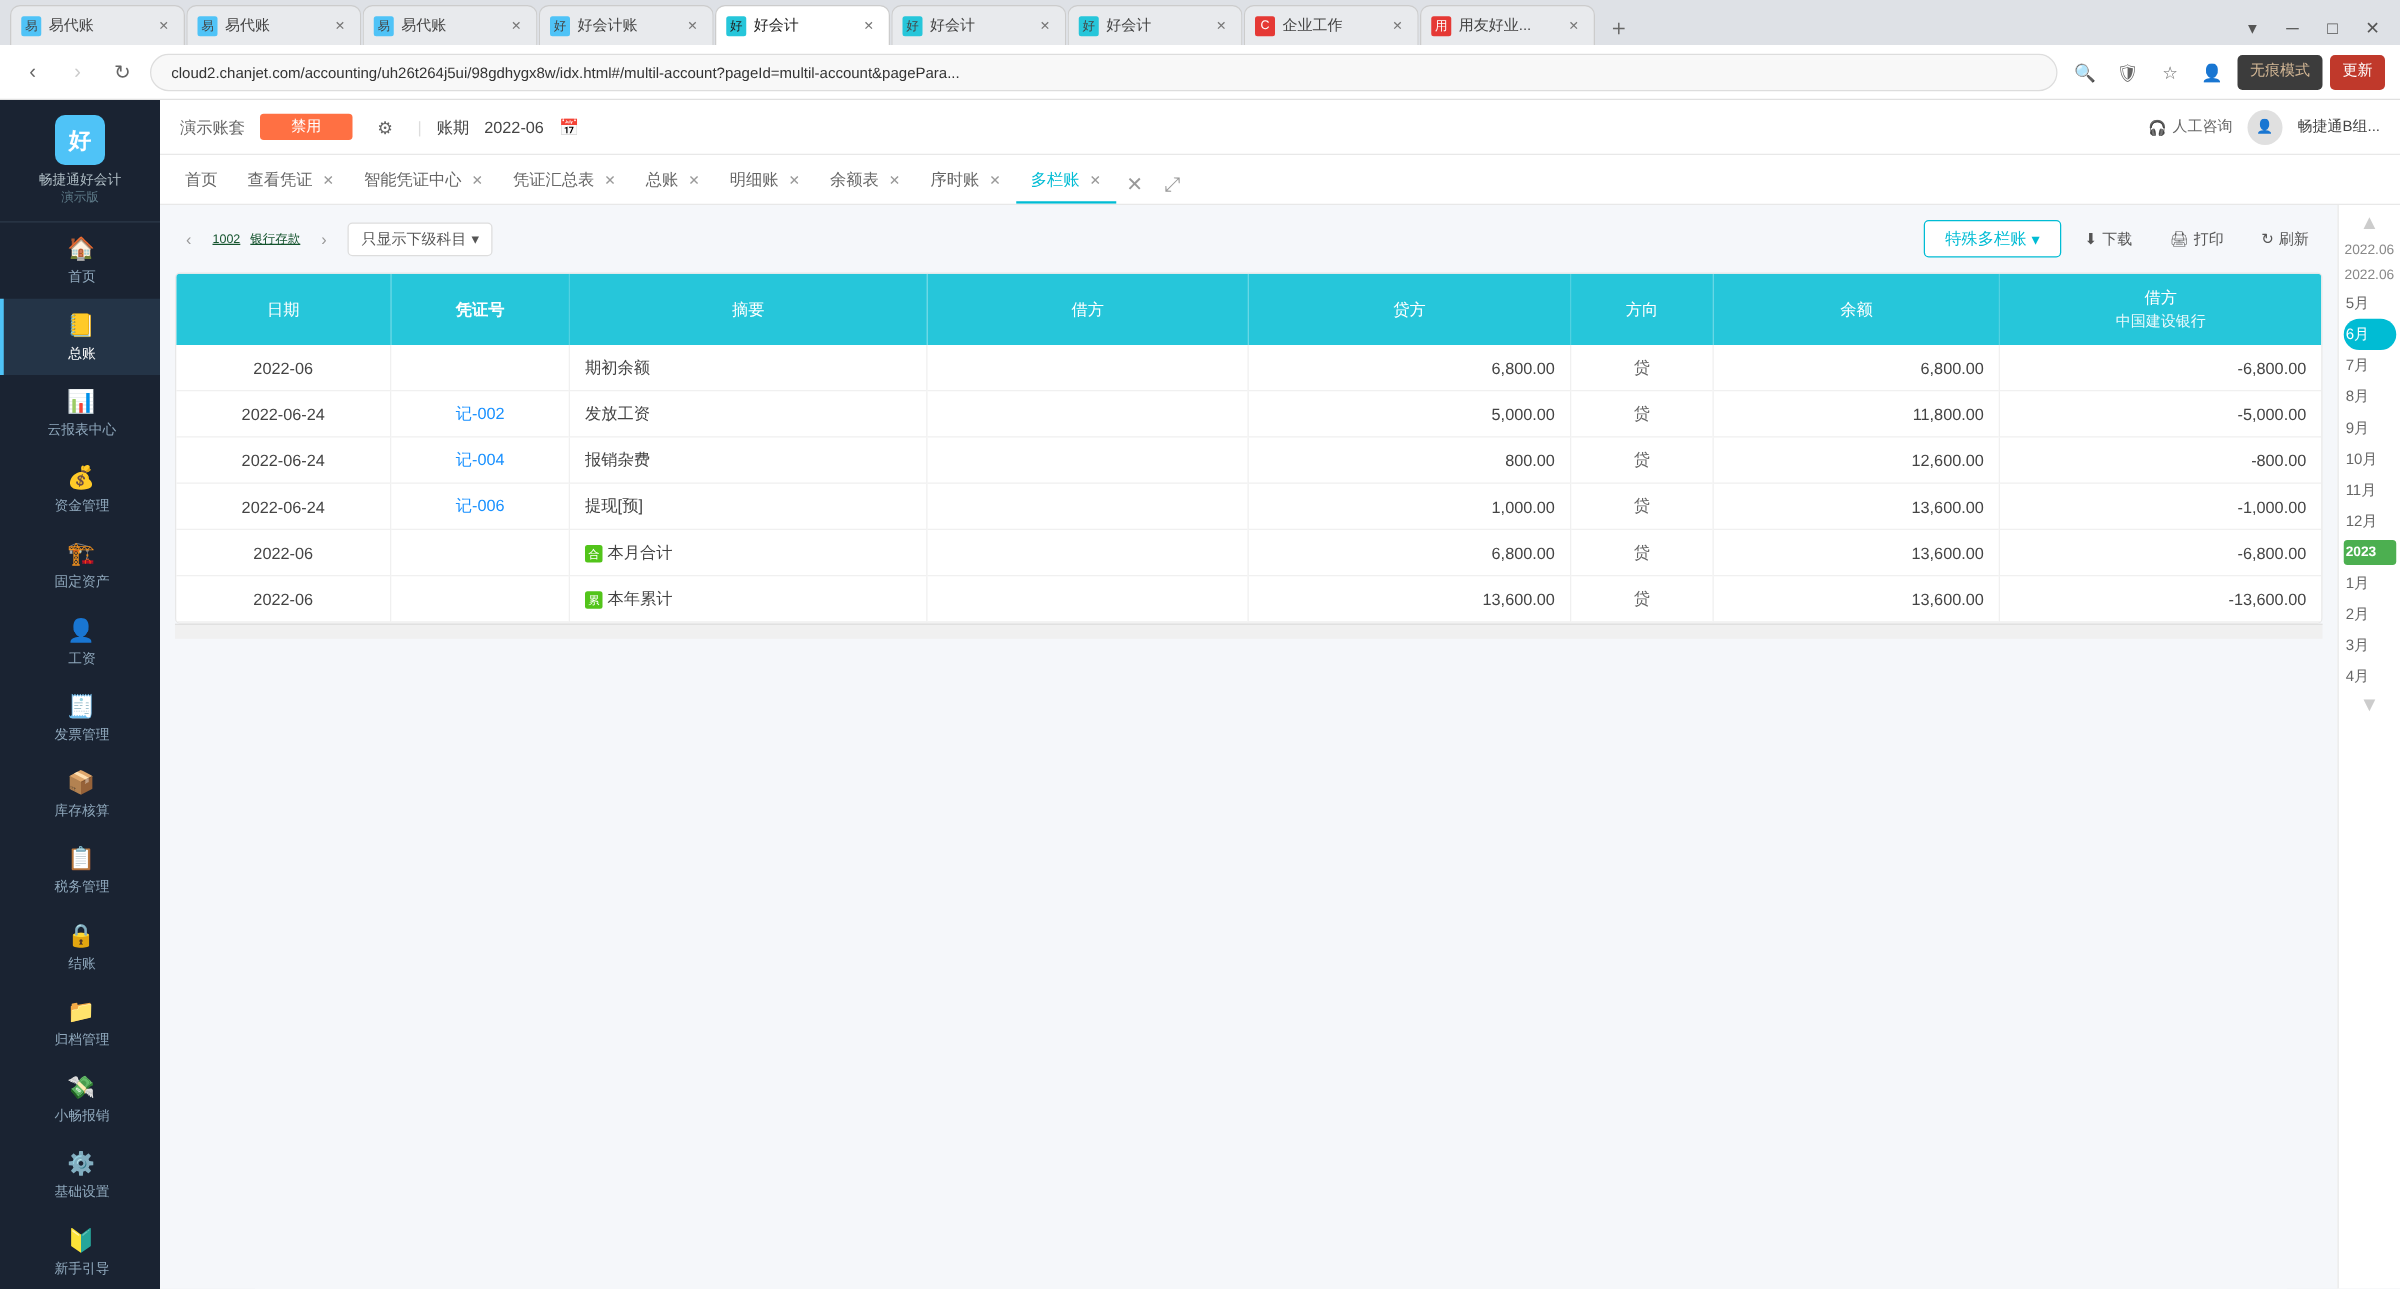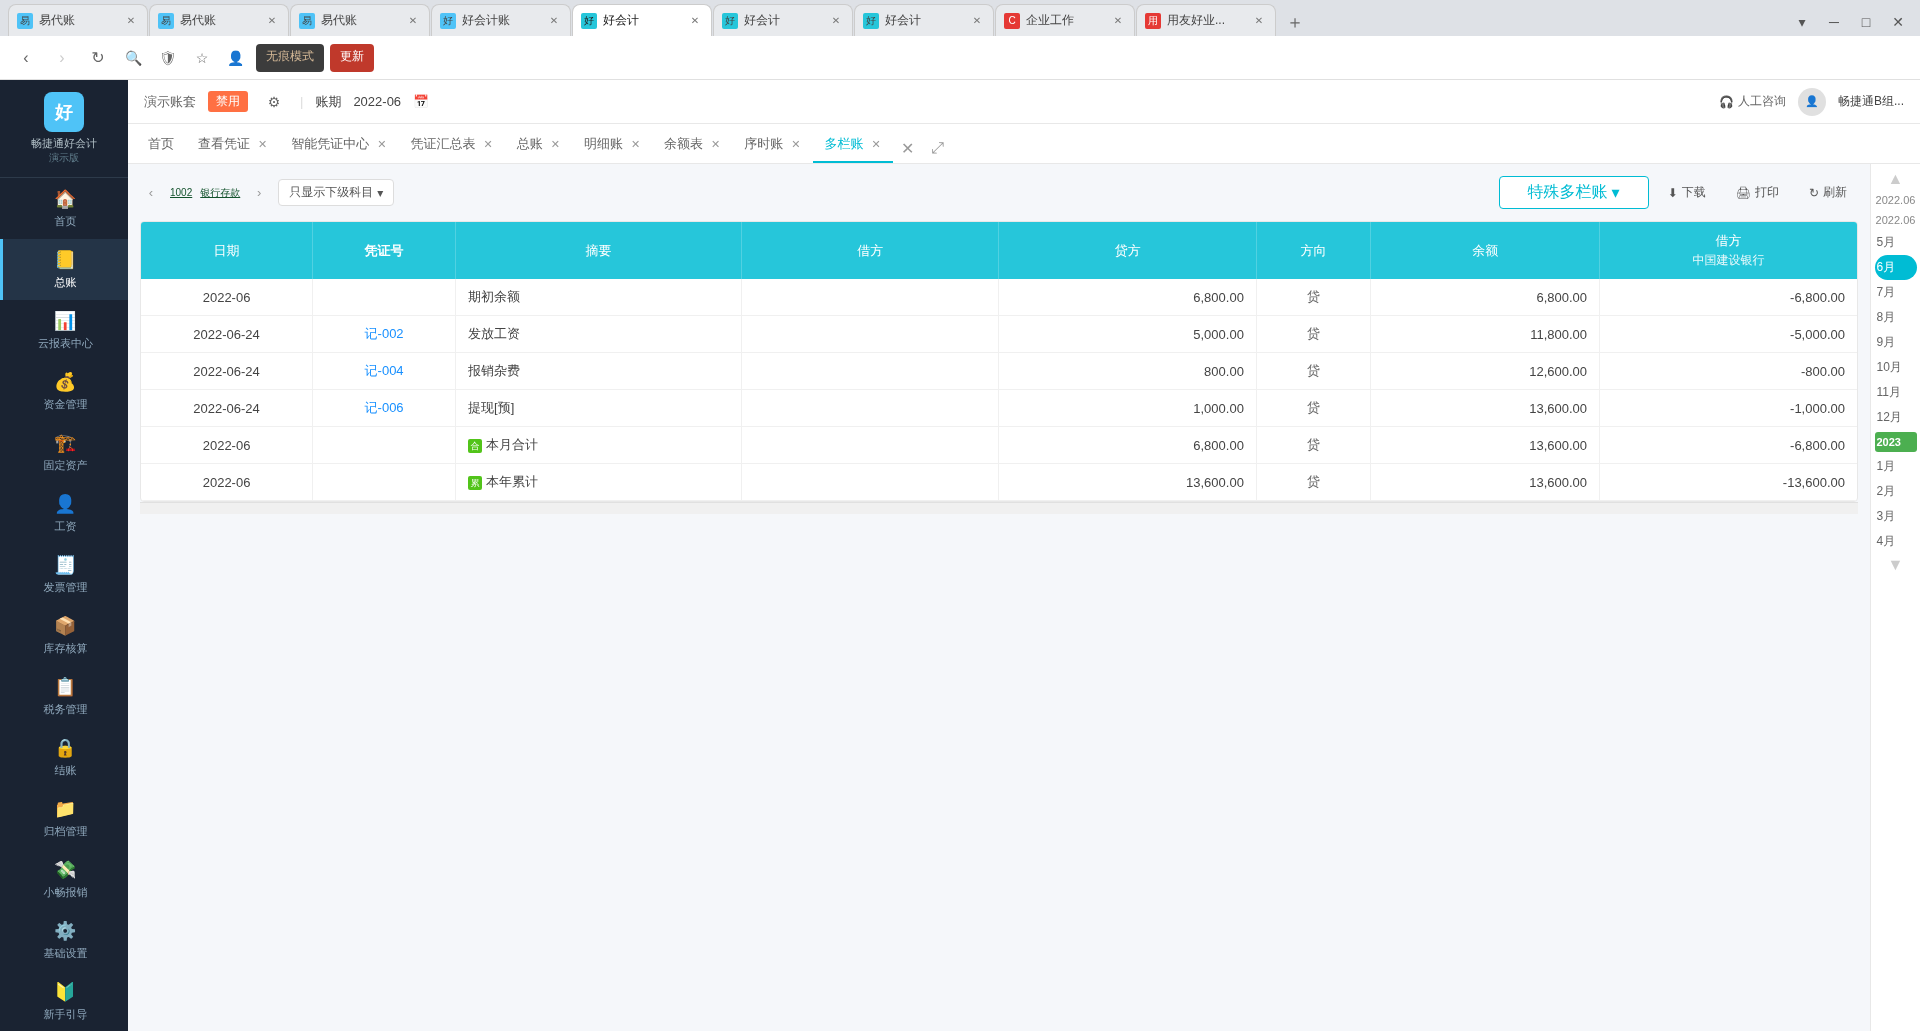--- a/index.html
+++ b/index.html
@@ -39,21 +39,21 @@
     .sidebar-item.active { color: #fff; background: #243447; border-left: 3px solid #4fc3f7; }
     .sidebar-item-icon { font-size: 18px; }
     .sidebar-item-label { font-size: 11px; text-align: center; }
 
     
     .main-content { flex: 1; display: flex; flex-direction: column; overflow: hidden; }
 
     
     .top-bar { height: 44px; background: #fff; border-bottom: 1px solid #e8e8e8; display: flex; align-items: center; padding: 0 16px; gap: 12px; }
     .account-label { color: #666; font-size: 13px; }
-    .account-badge { background: #ff7043; color: #fff; padding: 2px 8px; border-radius: 3px; font-size: 12px; }
+    .account-badge { background: #ff7043; color: #fff; padding: 2px 25px; border-radius: 3px; font-size: 12px; }
     .top-bar-sep { color: #ddd; }
     .period-label { color: #444; font-size: 13px; }
     .period-value { color: #444; font-size: 13px; font-weight: 500; }
     .calendar-icon { color: #888; cursor: pointer; }
     .top-bar-right { margin-left: auto; display: flex; align-items: center; gap: 12px; }
     .consult-btn { display: flex; align-items: center; gap: 4px; color: #666; font-size: 12px; cursor: pointer; }
     .user-avatar { width: 28px; height: 28px; border-radius: 50%; background: #e0e0e0; display: flex; align-items: center; justify-content: center; font-size: 11px; color: #666; overflow: hidden; }
     .user-name { color: #444; font-size: 12px; }
 
     
@@ -68,21 +68,21 @@
     
     .ledger-container { flex: 1; background: #f5f7fa; padding: 12px; overflow: auto; }
 
     
     .ledger-toolbar { display: flex; align-items: center; margin-bottom: 12px; gap: 8px; }
     .nav-arrow { width: 22px; height: 22px; display: flex; align-items: center; justify-content: center; color: #999; cursor: pointer; }
     .account-selector { color: #14532d; font-size: 10px; font-weight: 500; text-decoration: underline; }
     .nav-arrow-right { color: #999; }
     .show-sub-btn { border: 1px solid #ddd; border-radius: 4px; padding: 4px 10px; font-size: 12px; color: #555; background: #fff; cursor: pointer; display: flex; align-items: center; gap: 4px; }
     .toolbar-right { margin-left: auto; display: flex; align-items: center; gap: 8px; }
-    .special-btn { border: 1px solid #00bcd4; color: #00bcd4; border-radius: 4px; padding: 5px 28px; font-size: 16px; background: #fff; cursor: pointer; display: flex; align-items: center; gap: 4px; }
+    .special-btn { border: 1px solid #00bcd4; color: #00bcd4; border-radius: 4px; padding: 5px 16px; font-size: 13px; background: #fff; cursor: pointer; display: flex; align-items: center; gap: 4px; }
     .toolbar-btn { border: 1px solid transparent; color: #555; padding: 5px 10px; font-size: 12px; background: transparent; cursor: pointer; display: flex; align-items: center; gap: 4px; }
 
     
     .ledger-table-wrap { background: #fff; border-radius: 4px; overflow: hidden; border: 1px solid #e8e8e8; }
     table { width: 100%; border-collapse: collapse; }
     thead { background: #26c6da; }
     thead th { color: #fff; padding: 10px 12px; font-size: 13px; font-weight: 500; text-align: center; border-right: 1px solid rgba(255,255,255,0.2); }
     thead th:last-child { border-right: none; }
     .th-double { display: flex; flex-direction: column; align-items: center; gap: 2px; }
     .th-top { font-size: 13px; }
@@ -172,20 +172,21 @@
       <div class="tab-ctrl-btn">─</div>
       <div class="tab-ctrl-btn">□</div>
       <div class="tab-ctrl-btn">✕</div>
     </div>
   </div>
 
   <div class="address-bar">
     <div class="nav-btn">‹</div>
     <div class="nav-btn" style="color:#ccc;">›</div>
     <div class="nav-btn">↻</div>
+    <input class="address-input" value="cloud2.chanjet.com/accounting/uh26t264j5ui/98gdhygx8w/idx.html#/multil-account?pageId=multil-account&amp;pagePara..." readonly="" style="">
     <div class="address-actions">
       <div class="addr-icon">🔍</div>
       <div class="addr-icon">🛡</div>
       <div class="addr-icon">☆</div>
       <div class="addr-icon">👤</div>
       <div class="wuhen-btn">无痕模式</div>
       <div class="update-btn">更新</div>
     </div>
   </div>
 

